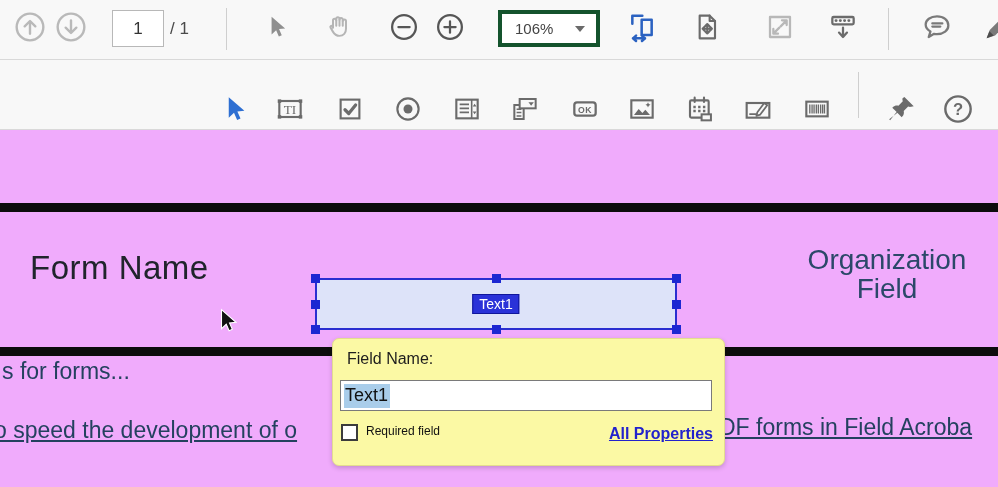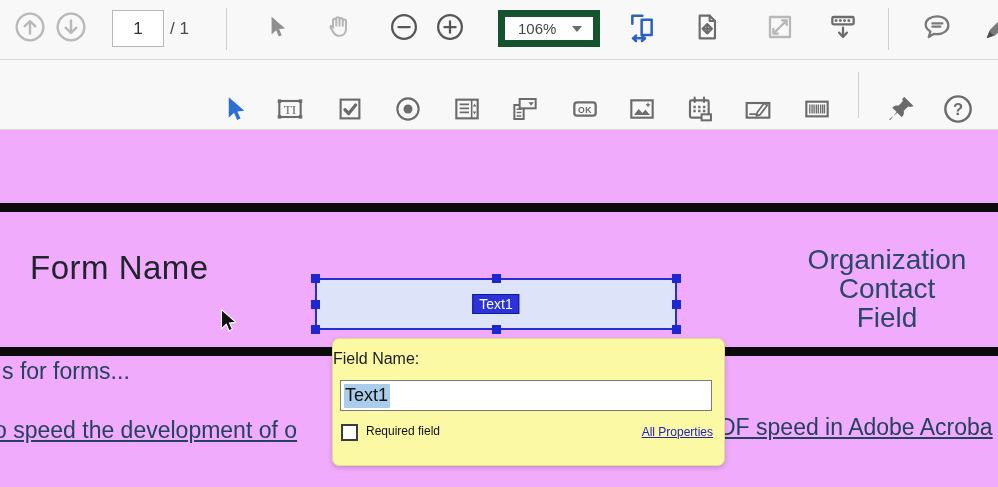--- a/index.html
+++ b/index.html
@@ -19,21 +19,21 @@
   .tb1 .vsep { top:8px; height:42px; }
   .tb2 .vsep { top:12px; height:46px; }
 
   .page-box { position:absolute; left:112px; top:10px; width:52px; height:37px;
               background:#fff; border:1px solid #b8b8b8; display:flex;
               align-items:center; justify-content:center;
               font-size:17px; color:#333; }
   .page-total { position:absolute; left:170px; top:10px; height:37px;
                 line-height:37px; font-size:17px; color:#4a4a4a; }
   .zoom-box { position:absolute; left:498px; top:10px; width:102px; height:37px;
-              background:#fff; border:7px solid #14532d; display:flex;
+              background:#fff; border:4px solid #14532d; display:flex;
               align-items:center; }
   .zoom-box .zval { font-size:15px; color:#444; margin-left:13px; flex:1; }
   .zoom-box .caret { width:0; height:0; border-left:5px solid transparent;
                      border-right:5px solid transparent; border-top:6px solid #6a6a6a;
                      margin-right:11px; }
 
   
   .doc { position:absolute; left:0; top:130px; width:998px; height:357px; background:#f0abfc; }
   .blackbar { position:absolute; left:0; width:998px; height:9px; background:#0c0c0c; z-index:1; }
   .form-name { position:absolute; left:30px; top:119px; font-size:33px; color:#20242c;
@@ -52,30 +52,30 @@
            background:#dde3f9; border:2px solid #2a2ed0; z-index:6; }
   .field-tag { position:absolute; left:50%; top:50%; transform:translate(-50%,-50%);
                background:#2a32d8; border:1px solid #10169a; color:#fff;
                font-size:14px; padding:1px 6px; }
   .handle { position:absolute; width:9px; height:9px; background:#1c27d2; z-index:7; }
 
   
   .popup { position:absolute; left:332px; top:208px; width:393px; height:128px;
            background:#fbf9a4; border:1px solid #e3dd8e; border-radius:7px;
            box-shadow:0 2px 5px rgba(0,0,0,0.18); z-index:10; }
-  .popup .fn-label { position:absolute; left:0; top:11px; font-size:16px; color:#1d1d1d; }
+  .popup .fn-label { position:absolute; left:14px; top:11px; font-size:16px; color:#1d1d1d; }
   .popup .fn-input { position:absolute; left:7px; top:41px; width:372px; height:31px;
                      background:#fff; border:1px solid #7a7a7a; display:flex;
                      align-items:center; padding-left:3px; font-size:18px; color:#111; }
   .popup .fn-input .sel { background:#a9cdea; padding:1px 2px 2px 1px; }
   .popup .chk { position:absolute; left:8px; top:85px; width:17px; height:17px;
                 background:#fff; border:2px solid #3c3c3c; }
   .popup .chk-label { position:absolute; left:33px; top:85px; font-size:12px; color:#111; }
-  .popup .all-props { position:absolute; right:11px; top:86px; font-size:12px;
-                      color:#2222cc; font-weight:400; text-decoration:underline;margin-left:20px; }
+  .popup .all-props { position:absolute; right:11px; top:86px; font-size:16px;
+                      color:#2222cc; font-weight:700; text-decoration:underline;margin-left:20px; }
 
   
   .cursor { position:absolute; left:215px; top:178px; z-index:20; }
 </style>
 </head>
 <body>
 
 <div class="screen">
 
   <div class="tb1">
@@ -339,27 +339,26 @@
 
   <div class="doc">
 
     <div class="blackbar" style="top:73px"></div>
     <div class="blackbar" style="top:217px"></div>
 
     <div class="form-name">Form Name</div>
 
     <div class="org-info">
       <span>Organization</span>
-      <span>Contact</span>
       <span>Field</span>
     </div>
 
     <div class="ltext1">s for forms...</div>
     <div class="ltext2">o speed the development of o</div>
-    <div class="rtext">DF speed in Adobe Acroba</div>
+    <div class="rtext">DF forms in Field Acroba</div>
 
     <div class="field">
       <span class="field-tag">Text1</span>
       <span class="handle" style="left:-6px; top:-6px"></span>
       <span class="handle" style="left:50%; top:-6px; margin-left:-4px"></span>
       <span class="handle" style="right:-6px; top:-6px"></span>
       <span class="handle" style="left:-6px; top:50%; margin-top:-4px"></span>
       <span class="handle" style="right:-6px; top:50%; margin-top:-4px"></span>
       <span class="handle" style="left:-6px; bottom:-6px"></span>
       <span class="handle" style="left:50%; bottom:-6px; margin-left:-4px"></span>

